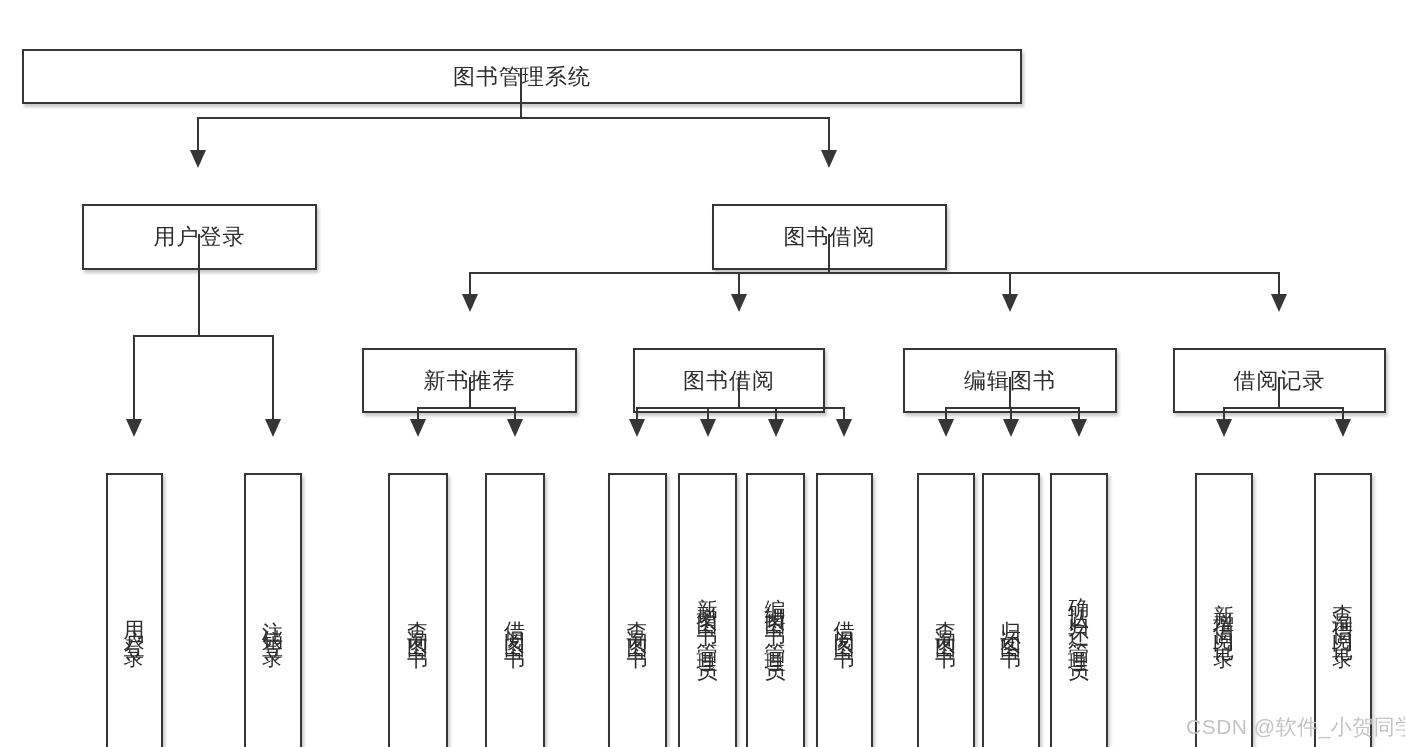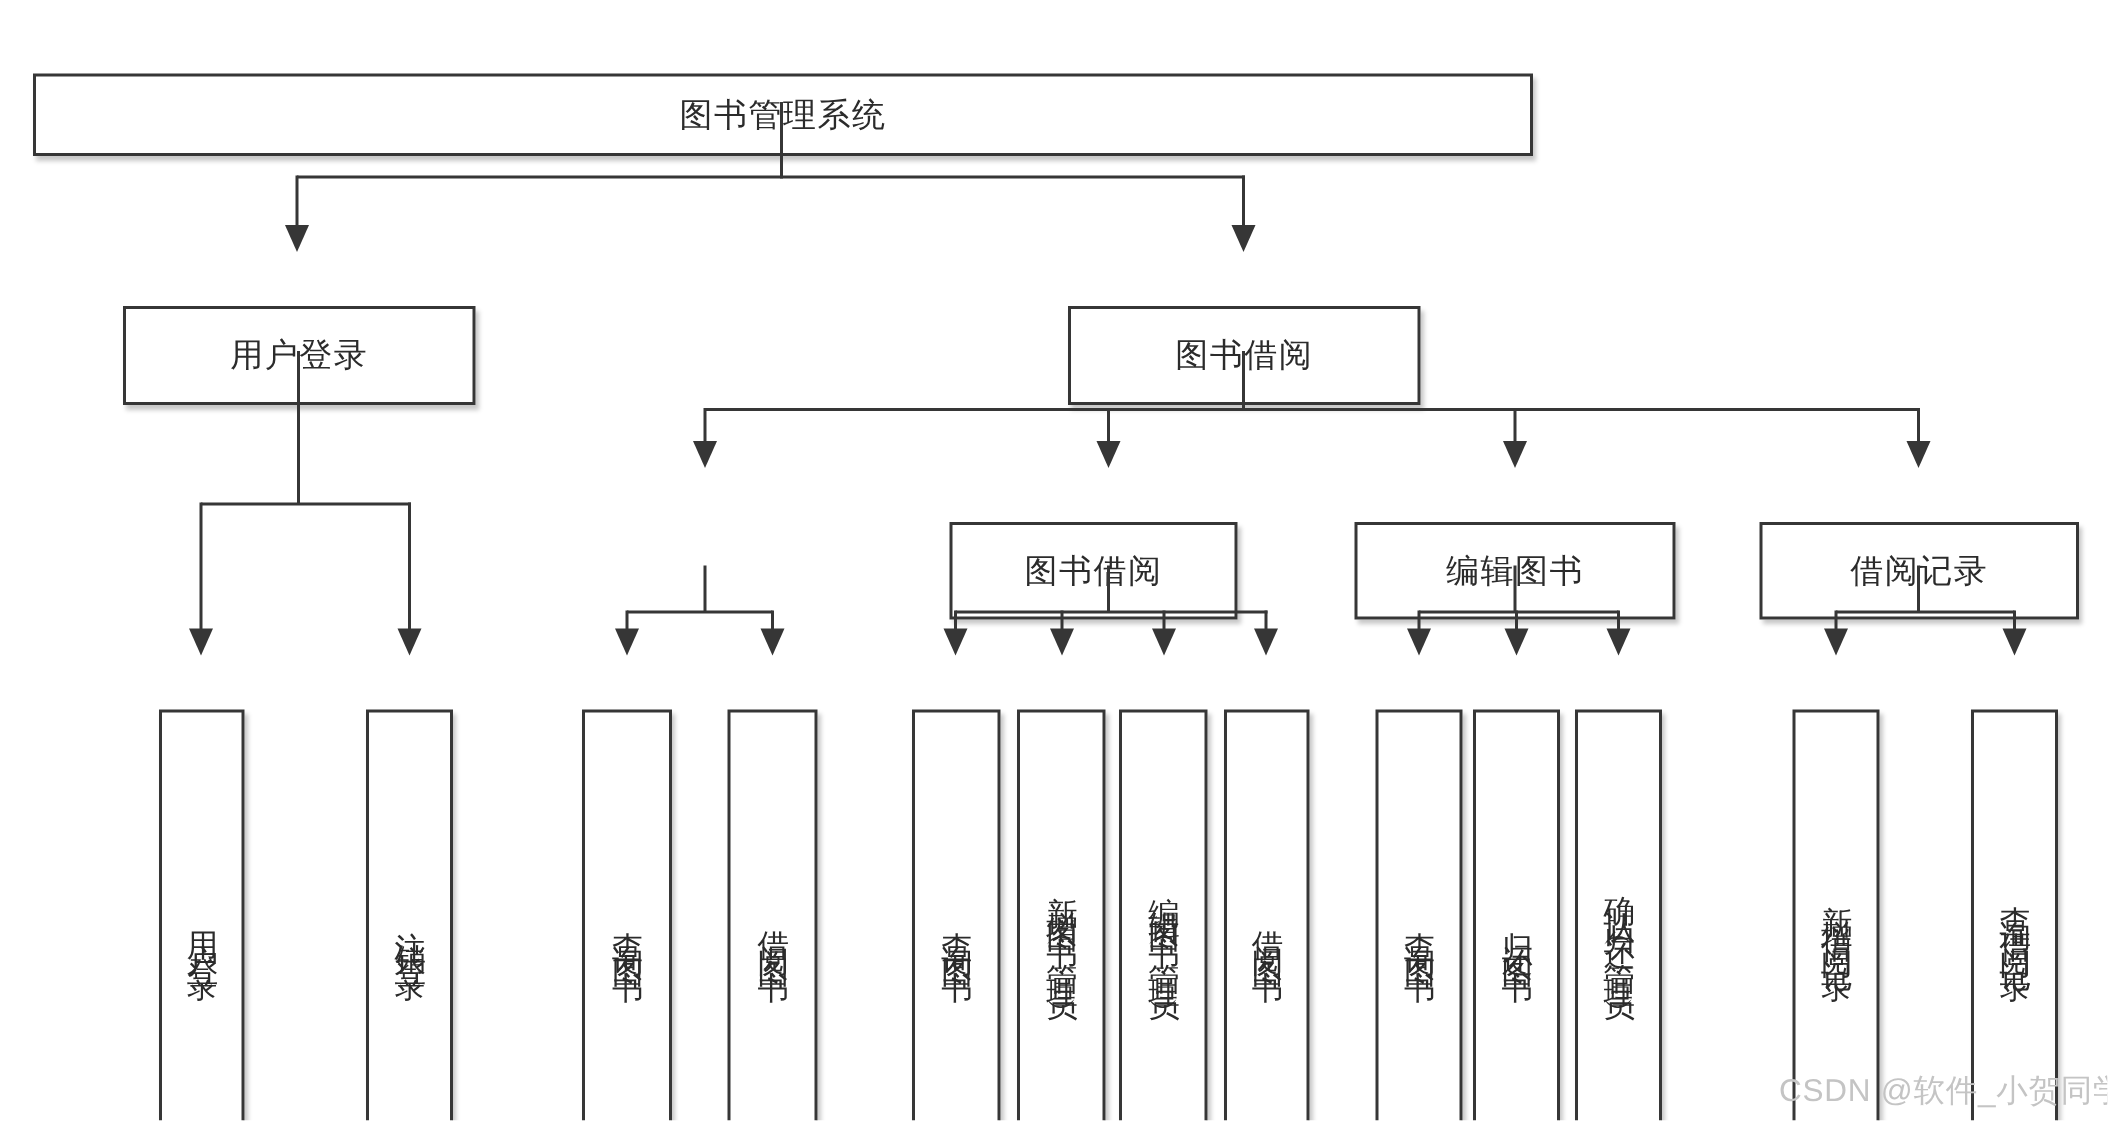--- a/index.html
+++ b/index.html
@@ -73,20 +73,23 @@
   <div class="hline" style="left:470px;top:272px;width:810px;"></div>
   <div class="vline" style="left:469px;top:272px;height:24px;"></div>
   <div class="arrow" style="left:462px;top:294px;"></div>
   <div class="vline" style="left:738px;top:272px;height:24px;"></div>
   <div class="arrow" style="left:731px;top:294px;"></div>
   <div class="vline" style="left:1009px;top:272px;height:24px;"></div>
   <div class="arrow" style="left:1002px;top:294px;"></div>
   <div class="vline" style="left:1278px;top:272px;height:24px;"></div>
   <div class="arrow" style="left:1271px;top:294px;"></div>
 
+  <div class="box" style="left:362px;top:312px;width:215px;height:65px;">
+    <span class="hlabel">新书推荐</span>
+  </div>
   <div class="box" style="left:633px;top:312px;width:192px;height:65px;">
     <span class="hlabel">图书借阅</span>
   </div>
   <div class="box" style="left:903px;top:312px;width:214px;height:65px;">
     <span class="hlabel">编辑图书</span>
   </div>
   <div class="box" style="left:1173px;top:312px;width:213px;height:65px;">
     <span class="hlabel">借阅记录</span>
   </div>
 

